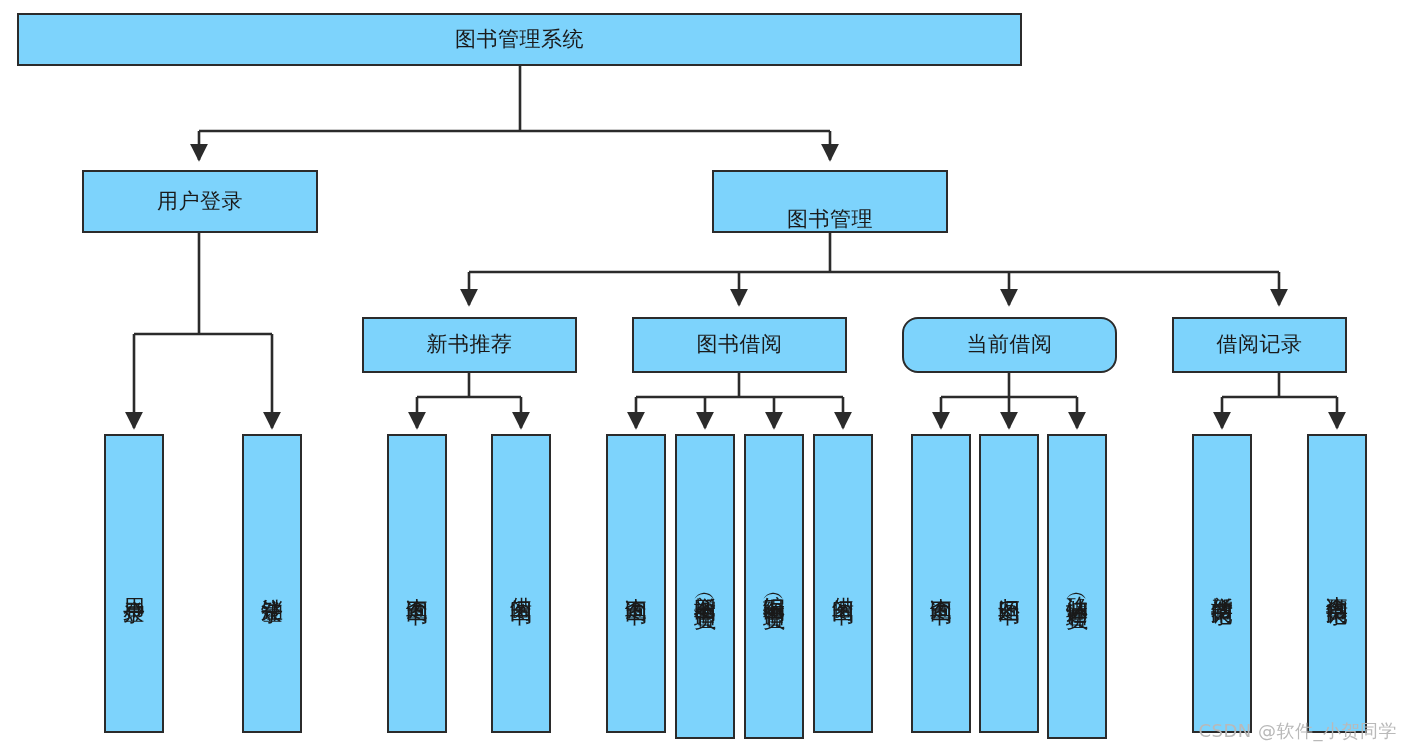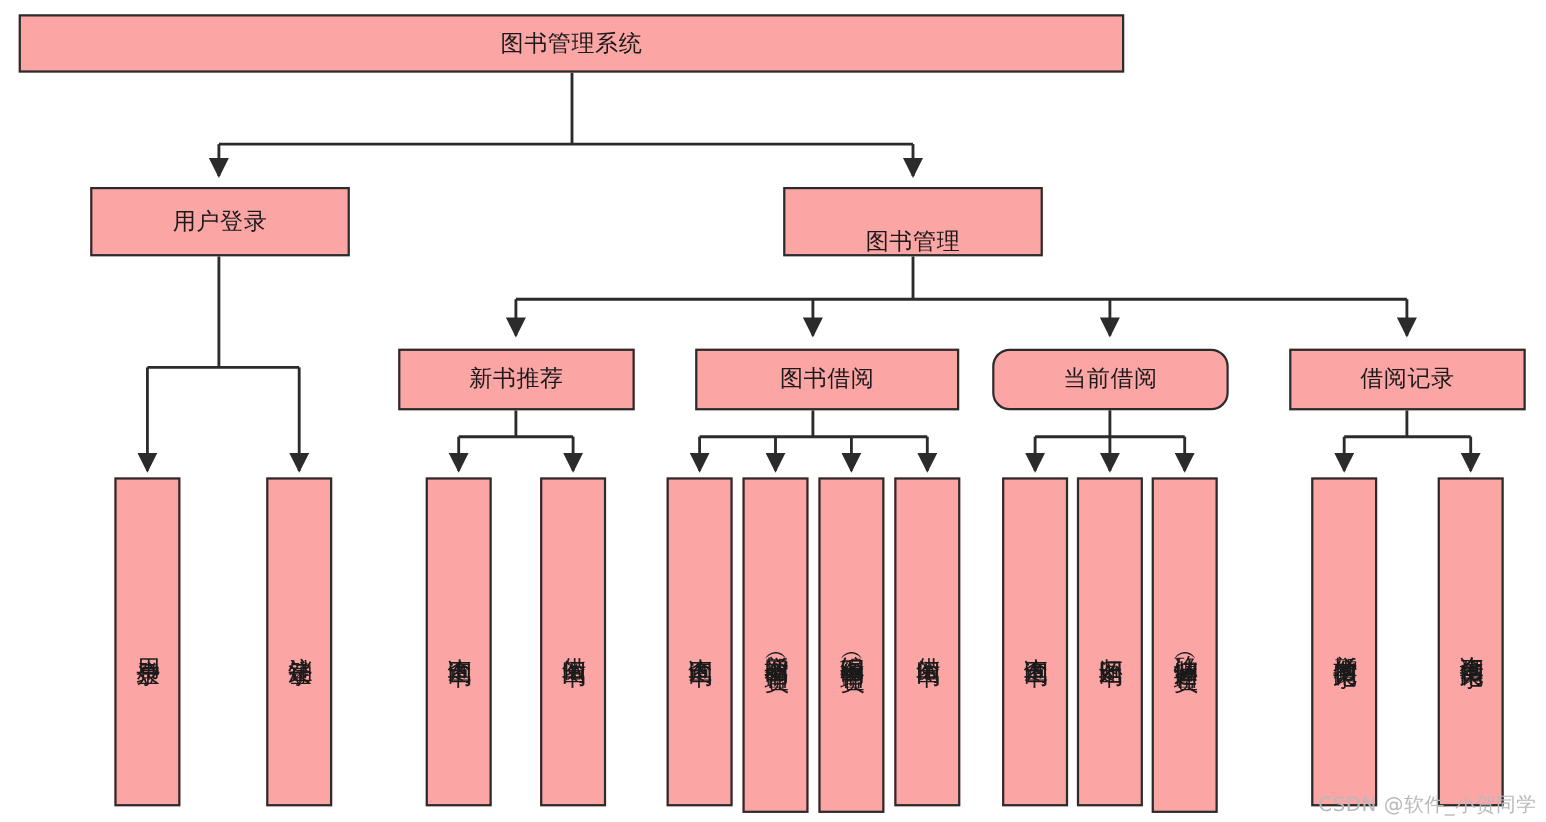--- a/index.html
+++ b/index.html
@@ -24,21 +24,21 @@
     left: 0;
     top: 0;
     width: 1405px;
     height: 747px;
     pointer-events: none;
   }
   .node {
     position: absolute;
     box-sizing: border-box;
     border: 2px solid #2b2b2b;
-    background: #fca5a5;
+    background: #7dd3fc;
     display: flex;
     align-items: center;
     justify-content: center;
     color: #1a1a1a;
   }
   .node-h .node-label {
     font-size: 21px;
     line-height: 1.1;
     letter-spacing: 0.5px;
     white-space: nowrap;
@@ -129,27 +129,27 @@
   <div class="node node-h" style="left:82px; top:170px; width:236px; height:63px;">
     <span class="node-label">用户登录</span>
   </div>
   <div class="node node-h" style="left:712px; top:170px; width:236px; height:63px;align-items:flex-end;">
     <span class="node-label">图书管理</span>
   </div>
 
   <div class="node node-h" style="left:362px; top:317px; width:215px; height:56px;">
     <span class="node-label">新书推荐</span>
   </div>
-  <div class="node node-h" style="left:632px; top:317px; width:240px; height:56px;">
+  <div class="node node-h" style="left:632px; top:317px; width:215px; height:56px;">
     <span class="node-label">图书借阅</span>
   </div>
   <div class="node node-h" style="left:902px; top:317px; width:215px; height:56px;border-radius:16px;">
     <span class="node-label">当前借阅</span>
   </div>
-  <div class="node node-h" style="left:1172px; top:317px; width:215px; height:56px;">
+  <div class="node node-h" style="left:1172px; top:317px; width:175px; height:56px;">
     <span class="node-label">借阅记录</span>
   </div>
 
   <div class="node node-v" style="left:104px; top:434px; width:60px; height:299px;">
     <span class="node-label">用户登录</span>
   </div>
   <div class="node node-v" style="left:242px; top:434px; width:60px; height:299px;">
     <span class="node-label">注销登录</span>
   </div>
 

